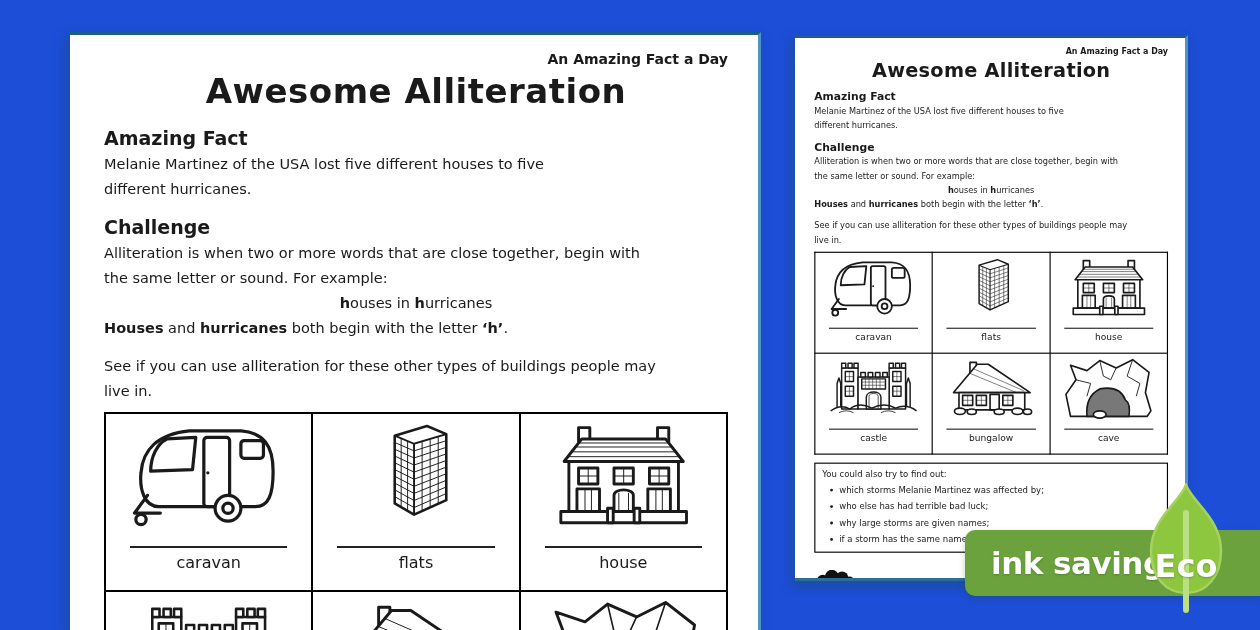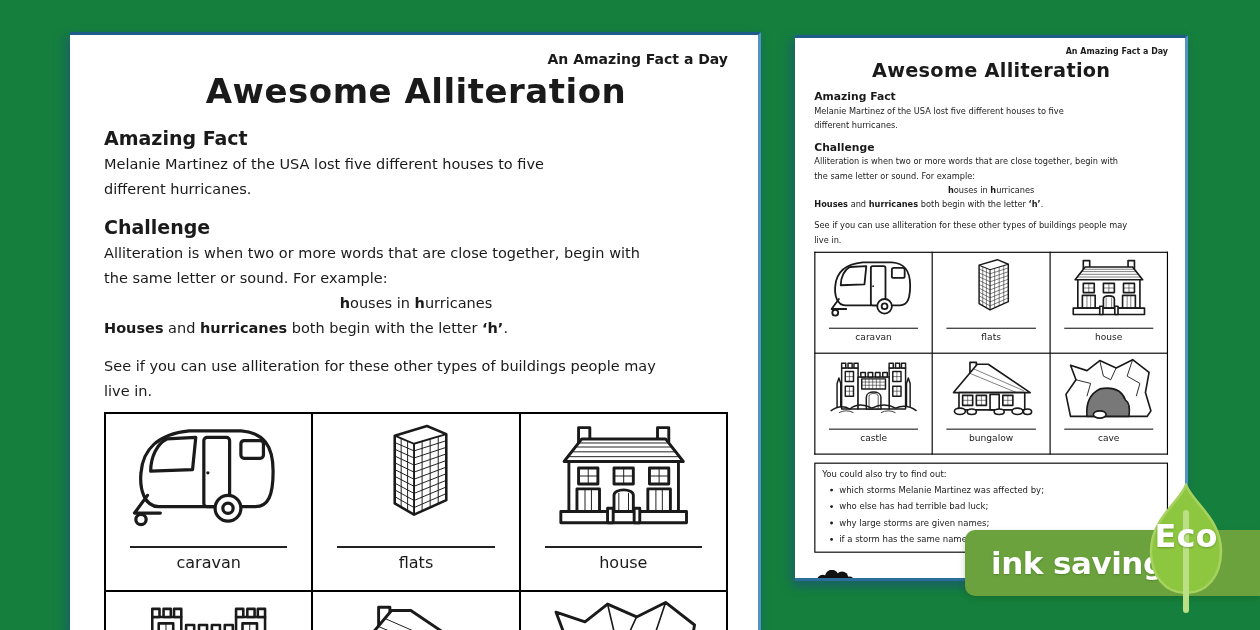--- a/index.html
+++ b/index.html
@@ -1,17 +1,17 @@
 <!DOCTYPE html>
 <html><head>
 <meta charset="utf-8">
 <style>
   html,body{margin:0;padding:0;}
   body{font-family:"DejaVu Sans",sans-serif;background:#a9dcf9;}
-  .stage{position:relative;width:1260px;height:630px;overflow:hidden;background:#15803d;}
+  .stage{position:relative;width:1260px;height:630px;overflow:hidden;background:#1d4ed8;}
 
   
   .page{position:absolute;background:#fff;overflow:hidden;z-index:1;
         border-top:3px solid #1e5c8a;border-right:3px solid #4f94c4;border-bottom:3px solid #2c6d99;
         box-shadow:-6px 4px 10px rgba(30,80,130,.38),0 6px 9px rgba(30,80,130,.38);}
   .page-large{left:70px;top:32px;width:688px;height:598px;}
   .page-small{left:795px;top:35px;width:390px;height:540px;}
   .scale-wrap{transform:scale(0.5669);transform-origin:0 0;width:688px;height:952px;}
 
   
@@ -38,21 +38,21 @@
 
   .twinkl{margin-top:30px;margin-left:1px;display:block;}
 
   
   .banner{position:absolute;left:965px;top:530px;width:295px;height:66px;background:#6ba23d;
           border-radius:10px 0 0 10px;z-index:20;display:flex;align-items:center;
           box-shadow:0 3px 6px rgba(30,70,20,.25);}
   .ink{padding-left:26px;font-size:31px;font-weight:bold;color:#fff;letter-spacing:-.5px;
        text-shadow:0 1px 2px rgba(60,100,30,.45);}
   .leaf{position:absolute;left:1148px;top:483px;z-index:21;}
-  .eco{position:absolute;left:1150px;top:517px;width:72px;text-align:center;font-size:32px;
+  .eco{position:absolute;left:1150px;top:547px;width:72px;text-align:center;font-size:32px;
        font-weight:bold;color:#fff;z-index:22;text-shadow:0 1px 2px rgba(60,100,30,.45);}
 </style>
 </head>
 <body>
 
 <svg width="0" height="0" style="position:absolute" aria-hidden="true">
   <defs>
     <symbol id="b-caravan" viewBox="0 0 100 72">
       <g fill="#fff" stroke="#1a1a1a" stroke-width="2" stroke-linejoin="round" stroke-linecap="round">
         <path d="M19 55 C10 55 7 44 8 34 C9 20 18 10 38 8 L70 8 C84 9 90 17 90 33 C90 48 87 55 79 55 Z"></path>

